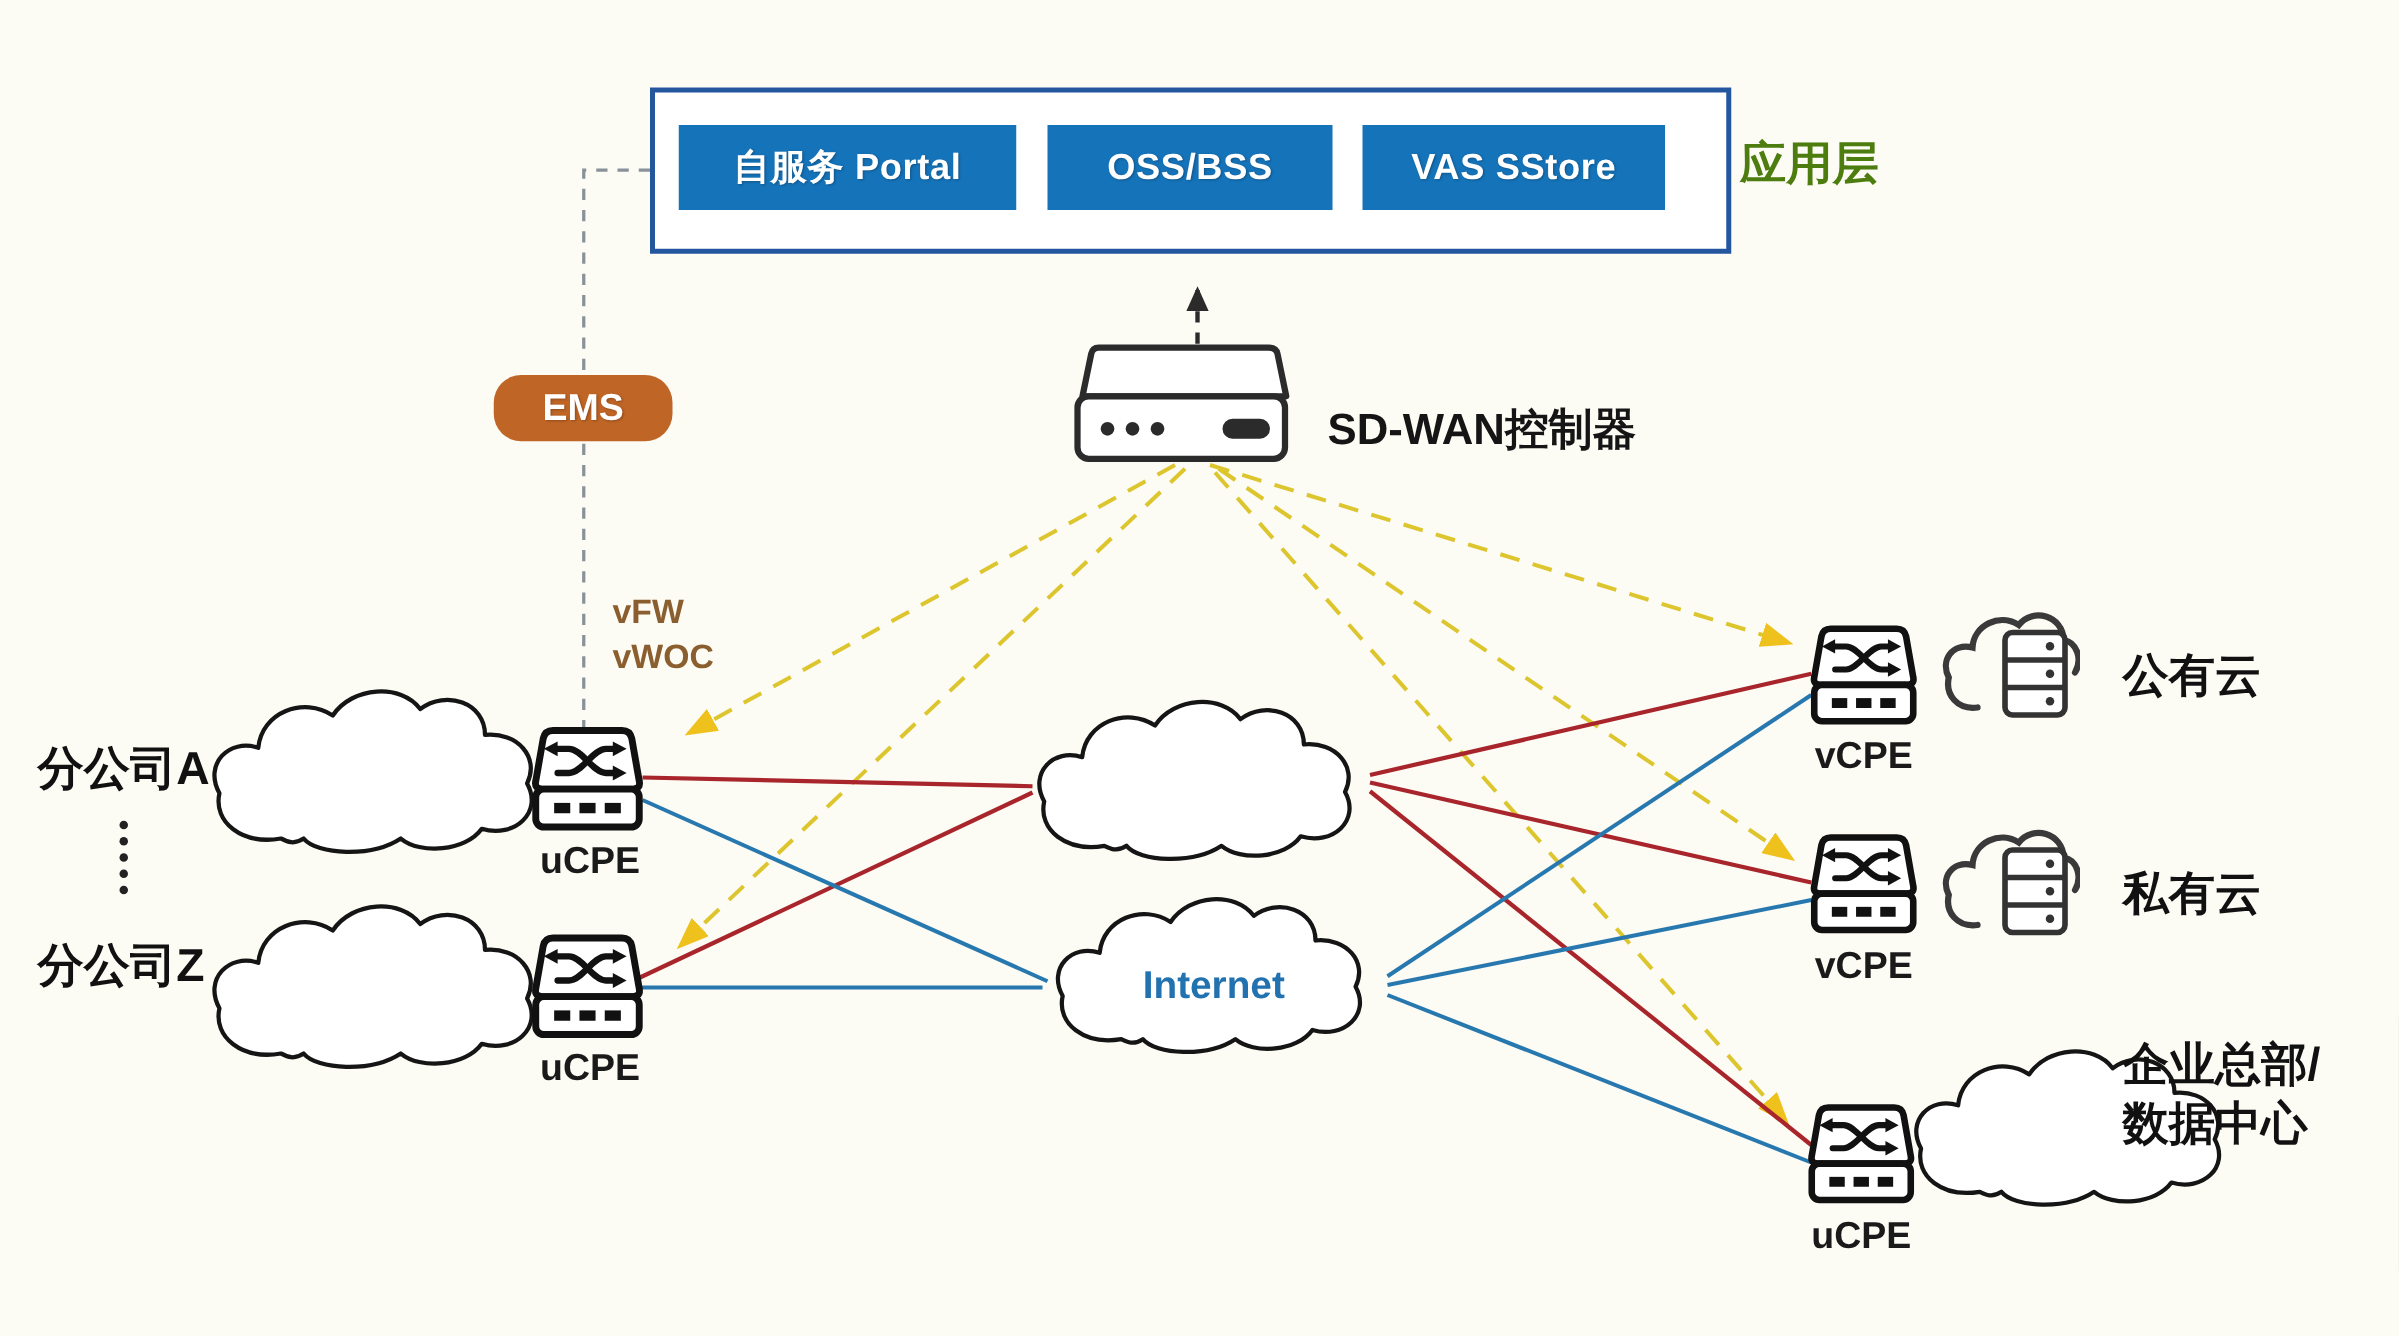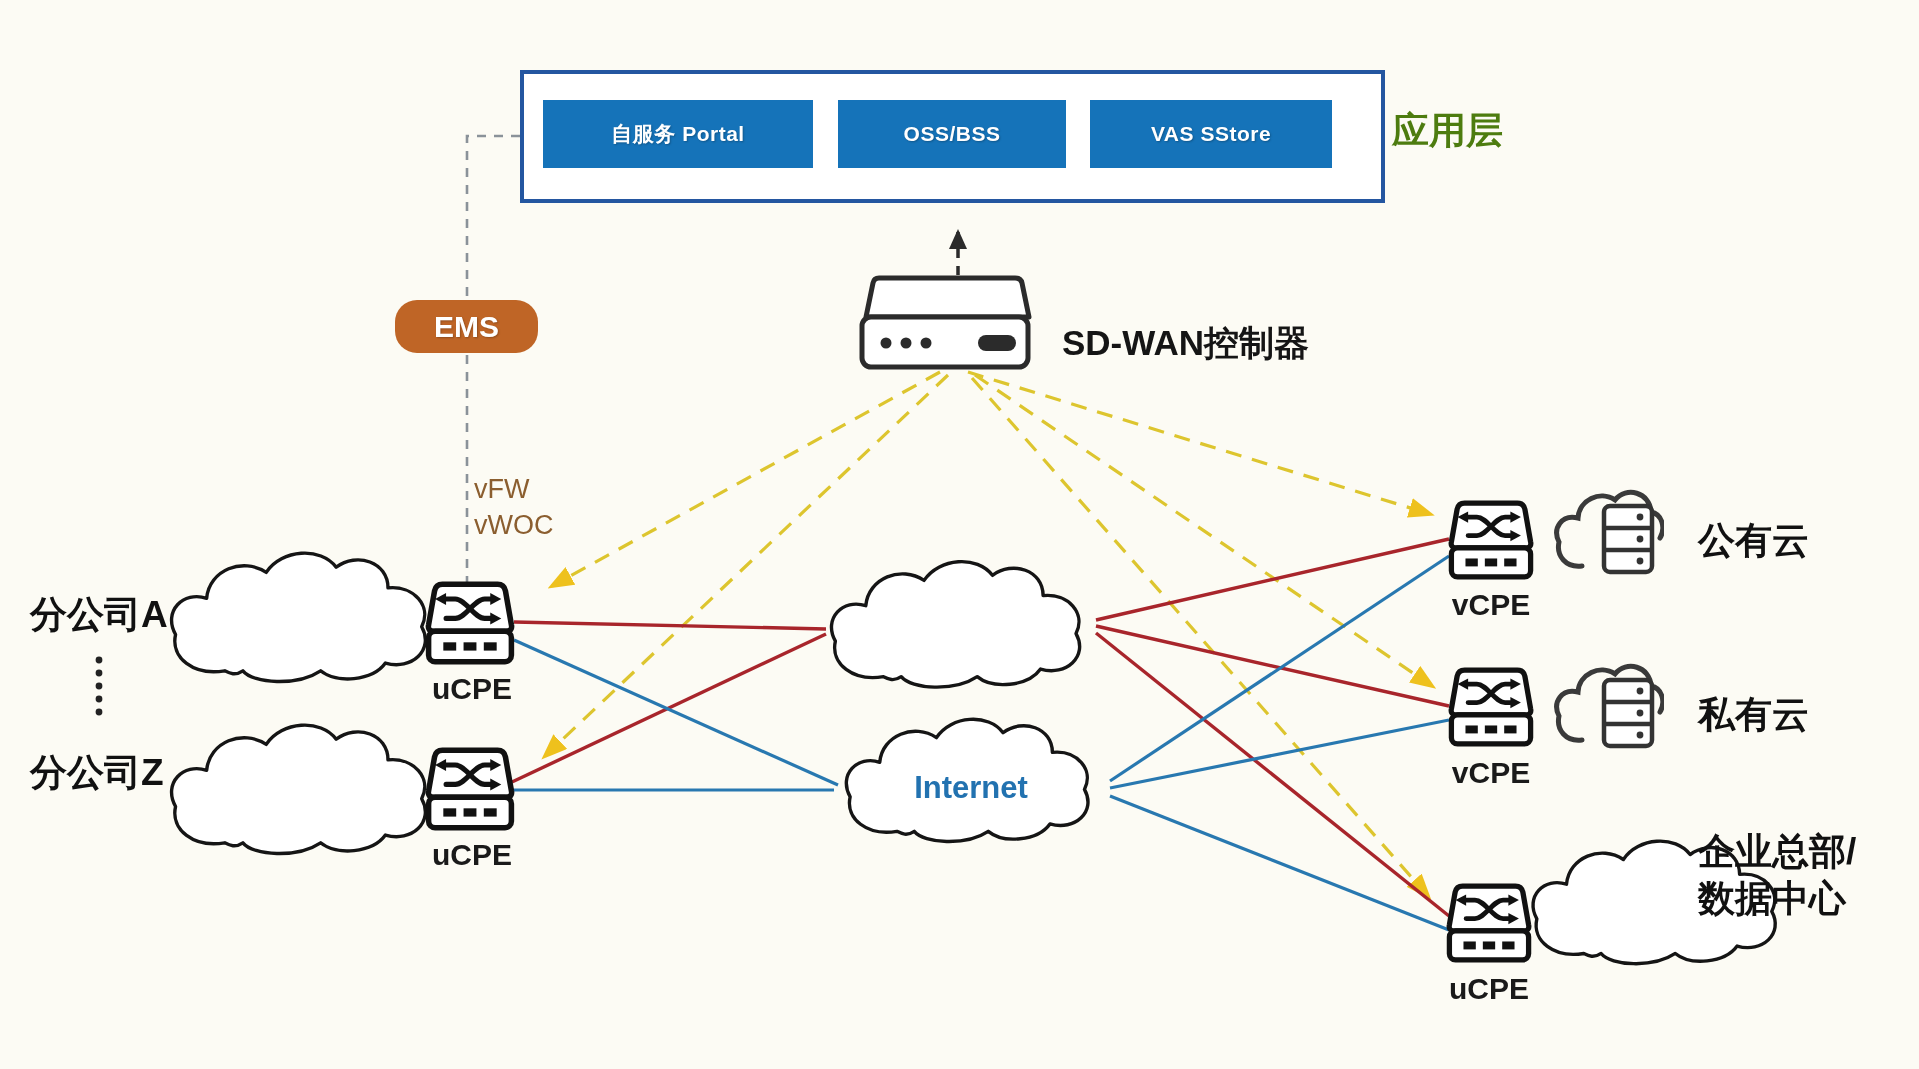--- a/index.html
+++ b/index.html
@@ -13,33 +13,33 @@
   .canvas svg.art{position:absolute;left:0;top:0;}
   .overlay{position:absolute;white-space:nowrap;}
   .app-box{
     position:absolute;left:520px;top:70px;width:865px;height:133px;
     border:4px solid #2456a0;background:#ffffff;box-sizing:border-box;
   }
   .module-btn{
     position:absolute;top:100px;height:68px;
     background:#1573b9;color:#ffffff;
     display:flex;align-items:center;justify-content:center;
-    font-size:21px;font-weight:bold;letter-spacing:.5px;
+    font-size:29px;font-weight:bold;letter-spacing:.5px;
     text-shadow:1px 1px 2px rgba(0,0,0,.25);
   }
   .layer-label{color:#4d7c0f;font-size:37px;font-weight:bold;}
   .ctrl-label{color:#151515;font-size:35px;font-weight:bold;}
   .ems-box{
     position:absolute;left:395px;top:300px;width:143px;height:53px;
     background:#bf6526;color:#ffffff;font-size:30px;font-weight:bold;
     display:flex;align-items:center;justify-content:center;
     text-shadow:1px 1px 2px rgba(0,0,0,.25);
     border-radius:22px;
   }
-  .vnf-label{color:#8b5e2f;font-size:27px;font-weight:400;}
+  .vnf-label{color:#8b5e2f;font-size:27px;font-weight:700;margin-left:16px;}
   .branch-label{color:#111111;font-size:37px;font-weight:bold;}
   .dev-label{color:#1a1a1a;font-size:30px;font-weight:600;text-align:center;width:96px;}
   .net-label{font-size:31px;font-weight:bold;text-align:center;}
   .mpls{color:#cb2127;width:295px;}
   .inet{color:#2272b0;width:298px;}
   .site-label{color:#111111;font-size:37px;font-weight:bold;}
   .hq-label{color:#111111;font-size:37px;font-weight:bold;line-height:47px;white-space:pre-line;}
 </style>
 </head>
 <body>

